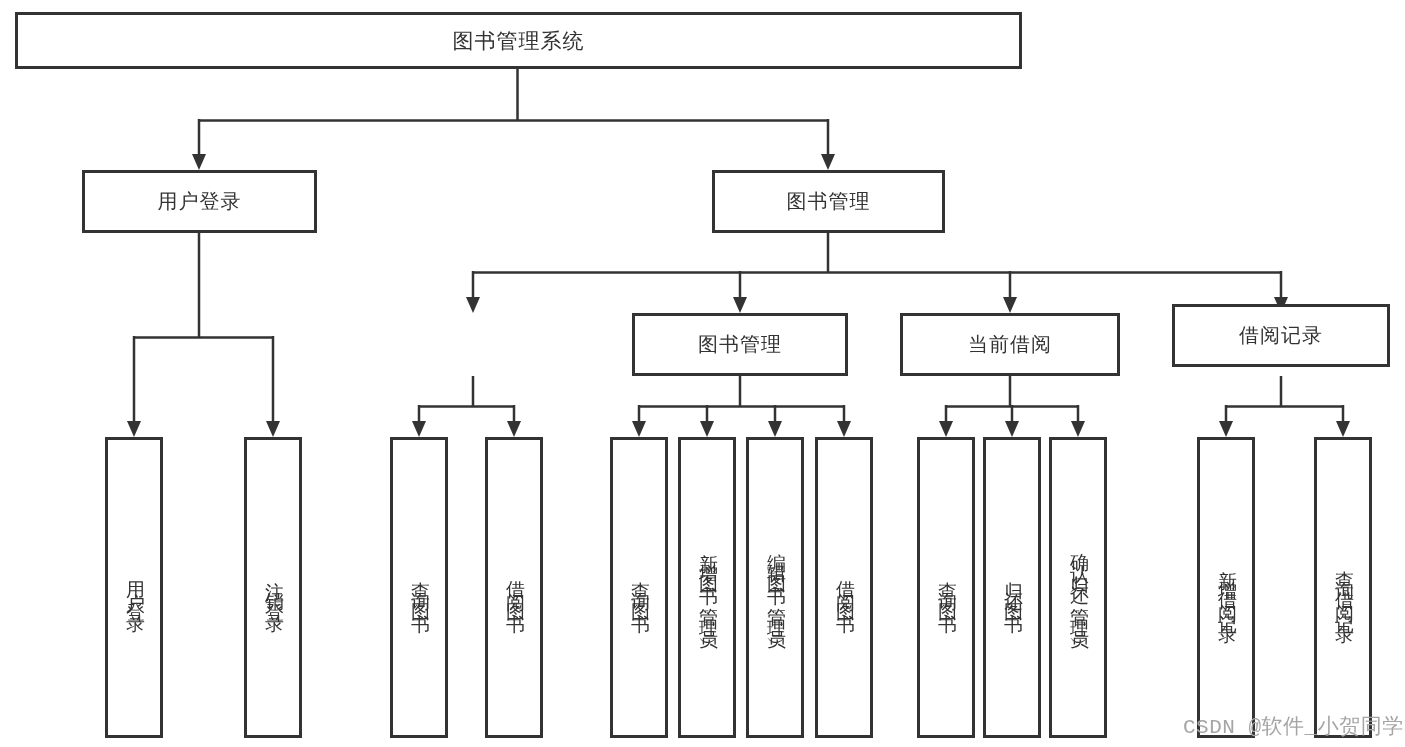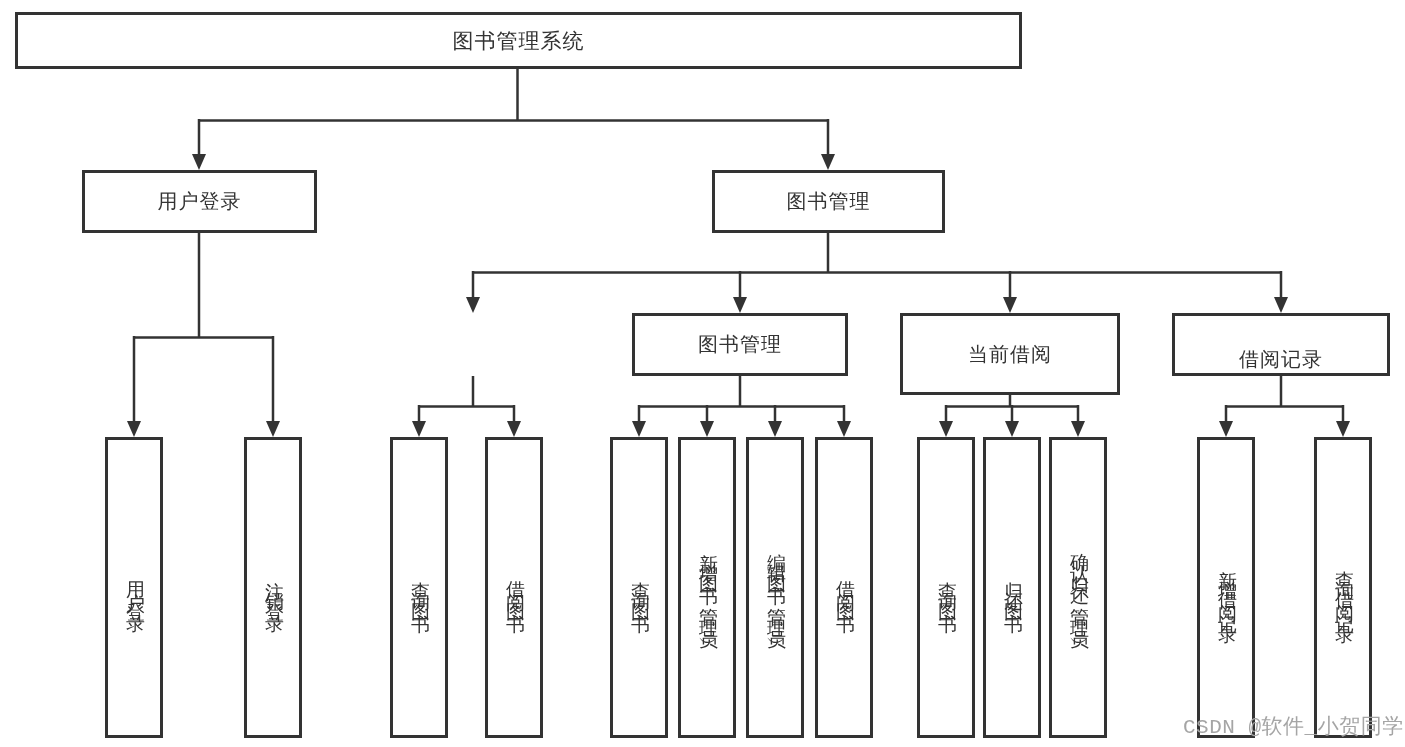--- a/index.html
+++ b/index.html
@@ -134,24 +134,24 @@
   <div class="box" style="left:82px; top:170px; width:235px; height:63px;">
     <span class="hlabel">用户登录</span>
   </div>
   <div class="box" style="left:712px; top:170px; width:233px; height:63px;">
     <span class="hlabel">图书管理</span>
   </div>
 
   <div class="box" style="left:632px; top:313px; width:216px; height:63px;">
     <span class="hlabel">图书管理</span>
   </div>
-  <div class="box" style="left:900px; top:313px; width:220px; height:82px;">
+  <div class="box" style="left:900px; top:313px; width:220px; height:63px;">
     <span class="hlabel">当前借阅</span>
   </div>
-  <div class="box" style="left:1172px; top:313px; width:218px; height:63px;align-items:flex-end;">
+  <div class="box" style="left:1172px; top:304px; width:218px; height:63px;">
     <span class="hlabel">借阅记录</span>
   </div>
 
   <div class="box" style="left:105px; top:437px; width:58px; height:301px;">
     <span class="vlabel">用户登录</span>
   </div>
   <div class="box" style="left:244px; top:437px; width:58px; height:301px;">
     <span class="vlabel">注销登录</span>
   </div>
 

